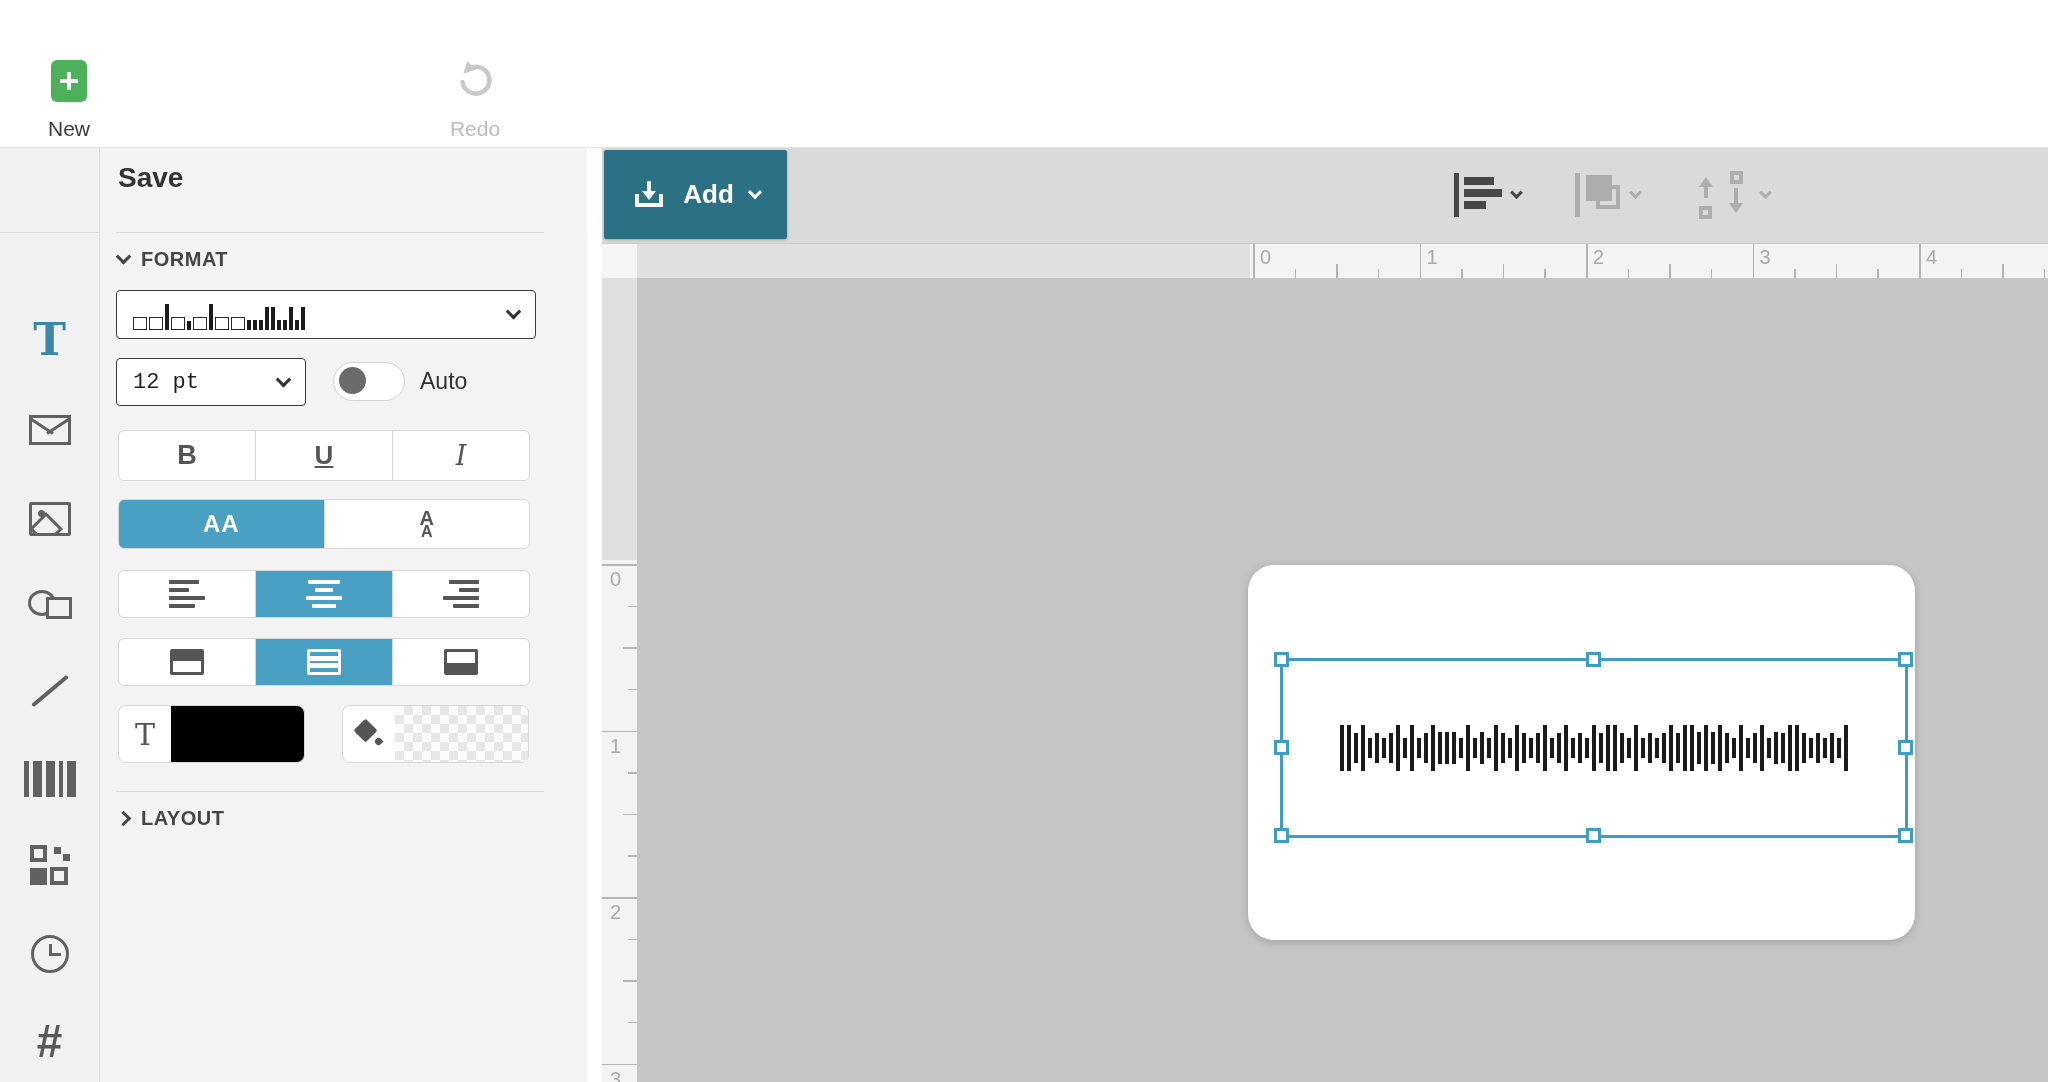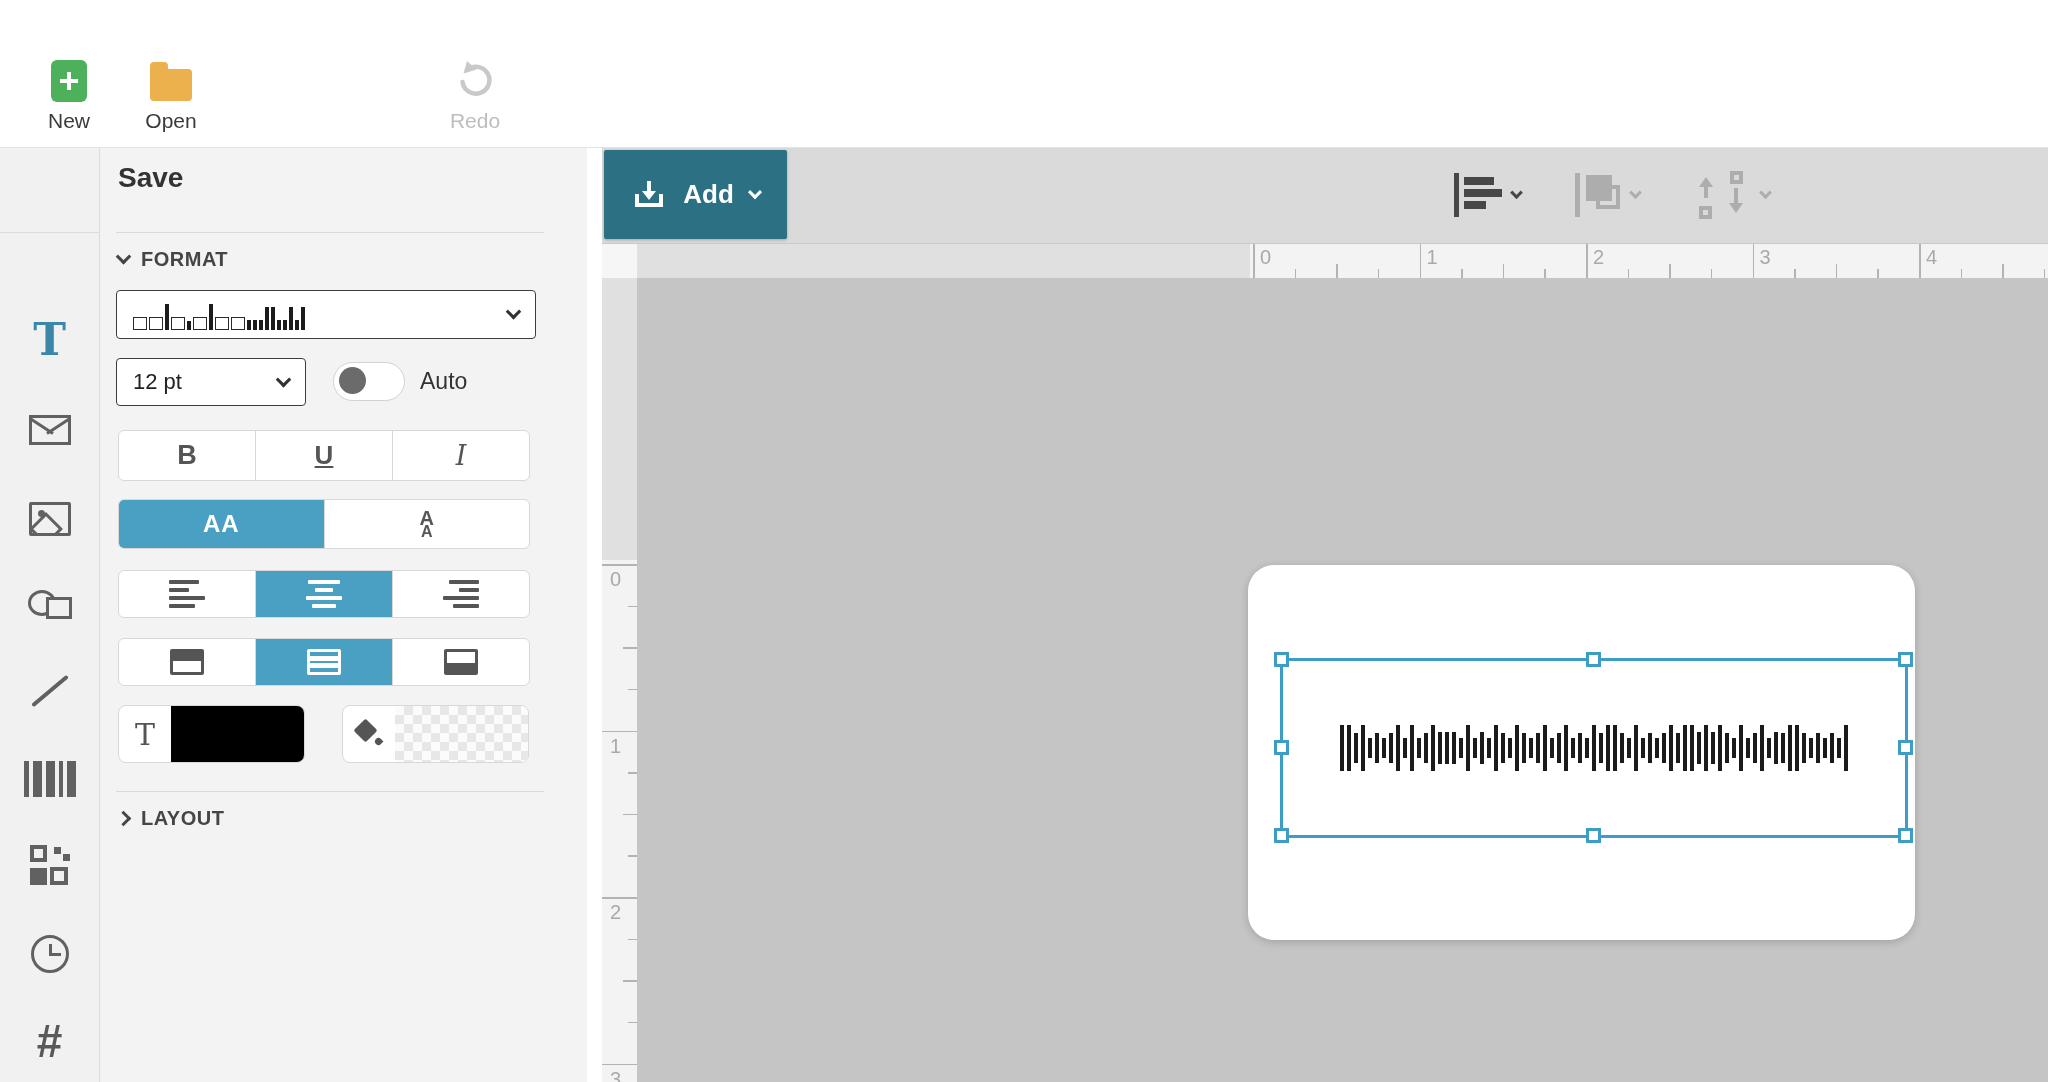--- a/index.html
+++ b/index.html
@@ -14,21 +14,21 @@
   .tl.yel { left:45px; background:#f5bd4f; }
   .tl.grn { left:80px; background:#61c455; }
   .win-title { position:absolute; left:1244px; top:10px; transform:translateX(-50%);
     color:#fff; font-size:24px; font-weight:500; }
 
   
   .toolbar { position:absolute; left:0; top:47px; width:2048px; height:101px; background:#fff;
     border-bottom:1px solid #e3e3e3; }
   .tb-item { position:absolute; top:8px; width:120px; height:90px; text-align:center; cursor:default; }
   .tb-item .ic { height:52px; display:flex; align-items:center; justify-content:center; }
-  .tb-item .lbl { font-size:21px; color:#3b3b3b; margin-top:2px; }
+  .tb-item .lbl { font-size:21px; color:#3b3b3b; margin-top:10px; }
   .ic-new { width:36px; height:42px; background:#4db05b; border-radius:6px; position:relative; }
   .ic-new:before, .ic-new:after { content:""; position:absolute; background:#fff; left:50%; top:50%; }
   .ic-new:before { width:18px; height:4px; transform:translate(-50%,-50%); }
   .ic-new:after { width:4px; height:18px; transform:translate(-50%,-50%); }
   .ic-open { position:relative; width:42px; height:32px; background:#ecb04c; border-radius:4px; margin-top:8px; }
   .ic-open:before { content:""; position:absolute; left:0; top:-7px; width:18px; height:10px;
     background:#ecb04c; border-radius:4px 4px 0 0; }
   .ic-save { position:relative; width:38px; height:38px; background:#4a4a4a; border-radius:4px; }
   .ic-save:before { content:""; position:absolute; left:9px; top:0; width:14px; height:13px; background:#fff; }
   .ic-save:after { content:""; position:absolute; left:15px; top:22px; width:9px; height:9px;
@@ -76,21 +76,21 @@
   .chev { width:11px; height:11px; border-right:3px solid #454545; border-bottom:3px solid #454545; display:inline-block; }
   .chev.down { transform:rotate(45deg) translate(-2px,-2px); }
   .chev.right { transform:rotate(-45deg); }
   .dd { position:absolute; background:#fff; border:1.5px solid #3c3c3c; border-radius:4px;
     display:flex; align-items:center; cursor:default; }
   .dd .chev { border-color:#333; }
   .font-dd { left:16px; top:142px; width:420px; height:49px; padding:0 16px; }
   .font-preview { display:flex; align-items:flex-end; gap:2px; flex:1; height:30px; }
   .font-preview .o { width:14px; border:1.5px solid #2a2a2a; background:#fff; }
   .font-preview .b { width:4px; background:#1c1c1c; }
-  .size-dd { left:16px; top:210px; width:190px; height:48px; padding:0 16px; font-size:22px; color:#222; }
+  .size-dd { left:16px; top:210px; width:190px; height:48px; padding:0 16px; font-size:22px; color:#222;font-family:Liberation Mono, monospace; }
   .size-dd .val { flex:1; }
   .toggle { position:absolute; left:233px; top:214px; width:72px; height:39px; background:#fff;
     border:1.5px solid #d2d2d2; border-radius:20px; cursor:default; }
   .toggle .knob { position:absolute; left:5px; top:4px; width:27px; height:27px; border-radius:50%; background:#6b6b6b; }
   .toggle-lbl { position:absolute; left:320px; top:220px; font-size:23px; color:#333; }
   .seg { position:absolute; left:18px; width:412px; display:flex; background:#fff;
     border:1px solid #d8d8d8; border-radius:6px; overflow:hidden; }
   .seg .cell { flex:1; display:flex; align-items:center; justify-content:center; cursor:default;
     border-left:1px solid #d8d8d8; color:#555; }
   .seg .cell:first-child { border-left:none; }
@@ -185,26 +185,20 @@
 <div id="app">
 
 
   <div class="toolbar">
     <div class="tb-item" style="left:9px">
       <div class="ic">
           <span class="ic-new"></span>
         </div>
       <div class="lbl">New</div>
     </div>
-    <div class="tb-item" style="left:111px">
-      <div class="ic">
-          <span class="ic-open"></span>
-        </div>
-      <div class="lbl">Open</div>
-    </div>
     <div class="tb-item" style="left:415px">
       <div class="ic">
         <svg width="44" height="44" viewBox="0 0 44 44" style="transform:scaleX(-1)">
           <path d="M30 11 A 13.5 13.5 0 1 0 34.5 23" fill="none" stroke="#c9c9c9" stroke-width="4.5" stroke-linecap="round"></path>
           <polygon points="30,2 33.5,14.5 20.5,10.5" fill="#c9c9c9"></polygon>
         </svg>
       </div>
       <div class="lbl" style="color:#bdbdbd">Redo</div>
     </div>
   </div>

